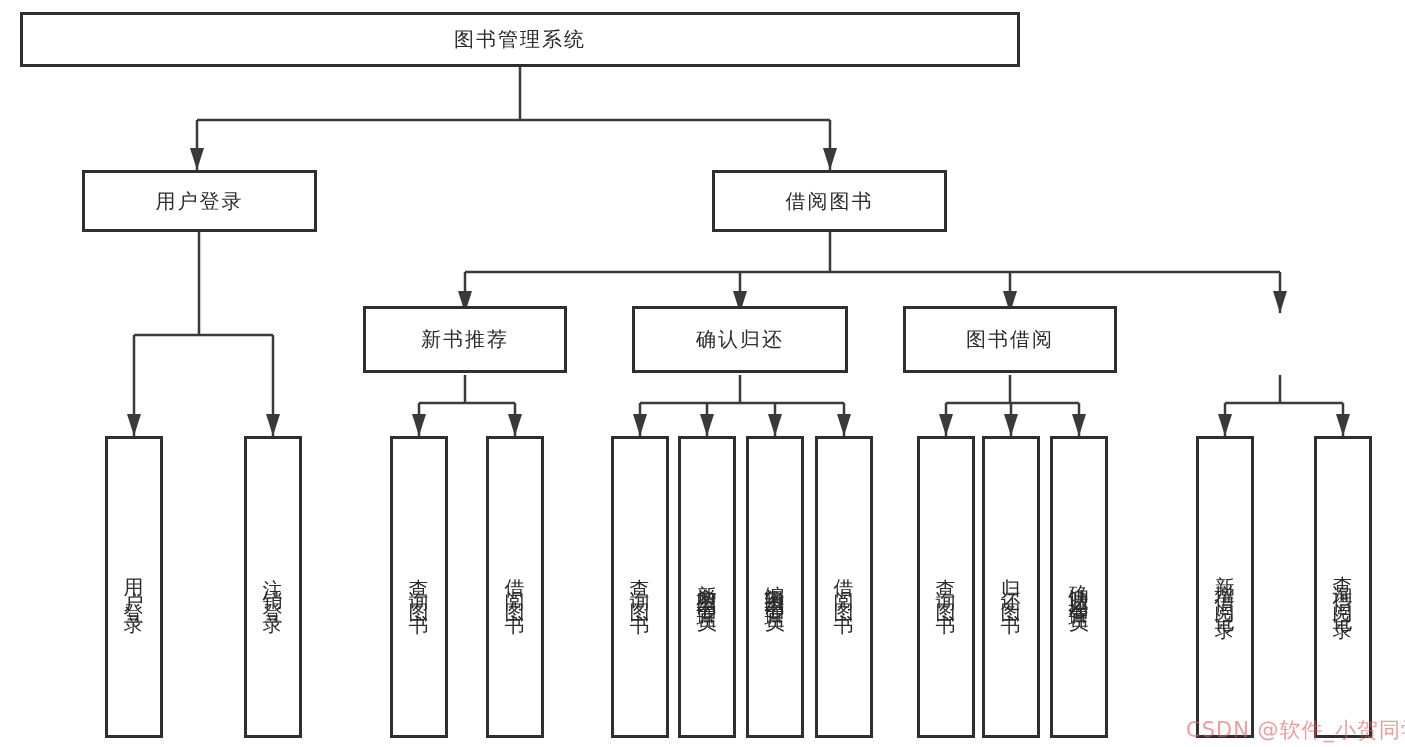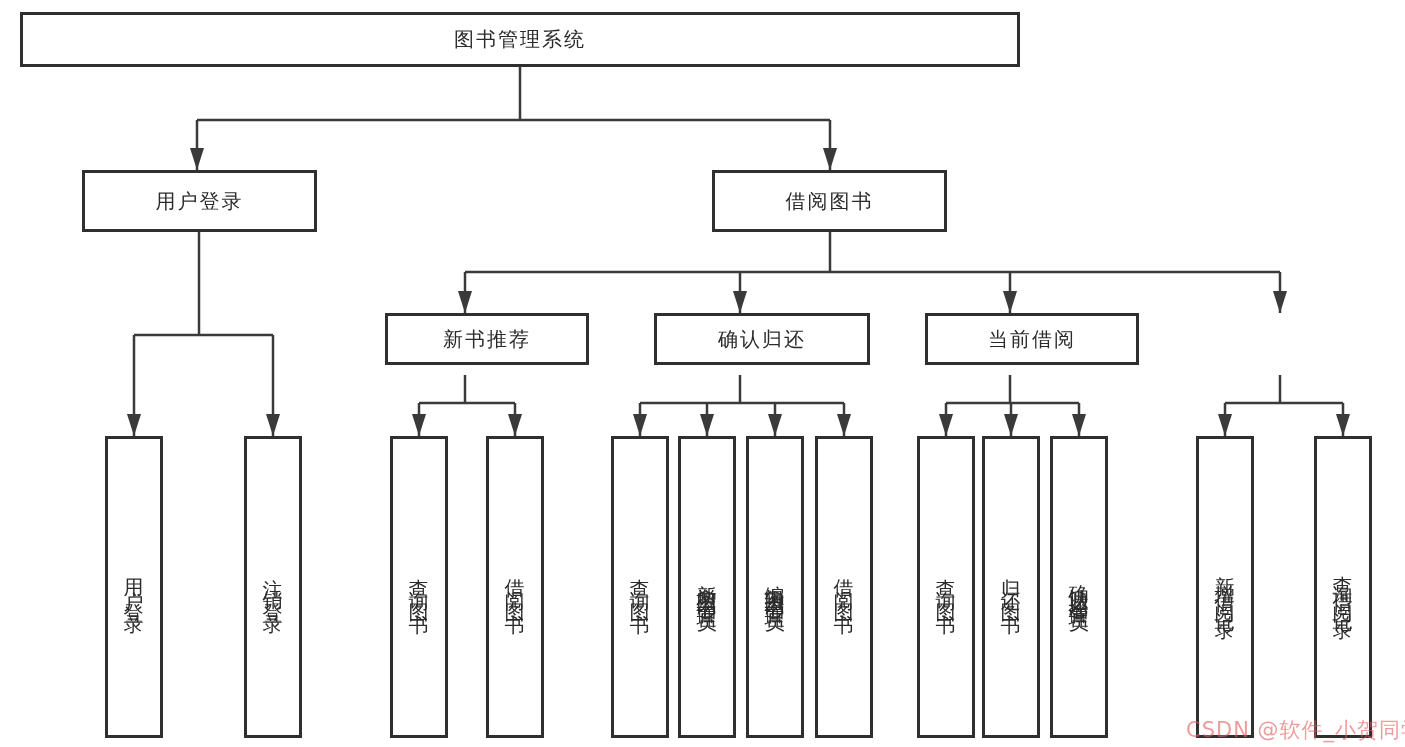--- a/index.html
+++ b/index.html
@@ -19,21 +19,21 @@
     background: #ffffff;
     display: flex;
     align-items: center;
     justify-content: center;
     color: #2b2b2b;
     font-size: 20px;
   }
   .hnode { letter-spacing: 2px; }
   .root  { left: 20px;  top: 12px;  width: 1000px; height: 55px; }
   .lvl2  { top: 170px; width: 235px; height: 62px; }
-  .lvl3  { top: 313px; height: 52px; margin-left: 22px; }
+  .lvl3  { top: 306px; height: 67px; }
   .leaf  { top: 436px; width: 58px; height: 302px; }
   .vtext {
     writing-mode: vertical-rl;
     text-orientation: mixed;
     letter-spacing: 12px;
     line-height: 1.1;
   }
   .sp-mid   { letter-spacing: 9px; }
   .sp-tight { letter-spacing: 4px; }
   .watermark {
@@ -125,21 +125,21 @@
     <span>借阅图书</span>
   </div>
 
   <div class="node hnode lvl3" style="left:363px;width:204px">
     <span>新书推荐</span>
   </div>
   <div class="node hnode lvl3" style="left:632px;width:216px">
     <span>确认归还</span>
   </div>
   <div class="node hnode lvl3" style="left:903px;width:214px">
-    <span>当前借阅</span>
+    <span>图书借阅</span>
   </div>
 
   <div class="node leaf" style="left:105px">
     <span class="vtext">用户登录</span>
   </div>
   <div class="node leaf" style="left:244px">
     <span class="vtext">注销登录</span>
   </div>
 
   <div class="node leaf" style="left:390px">

